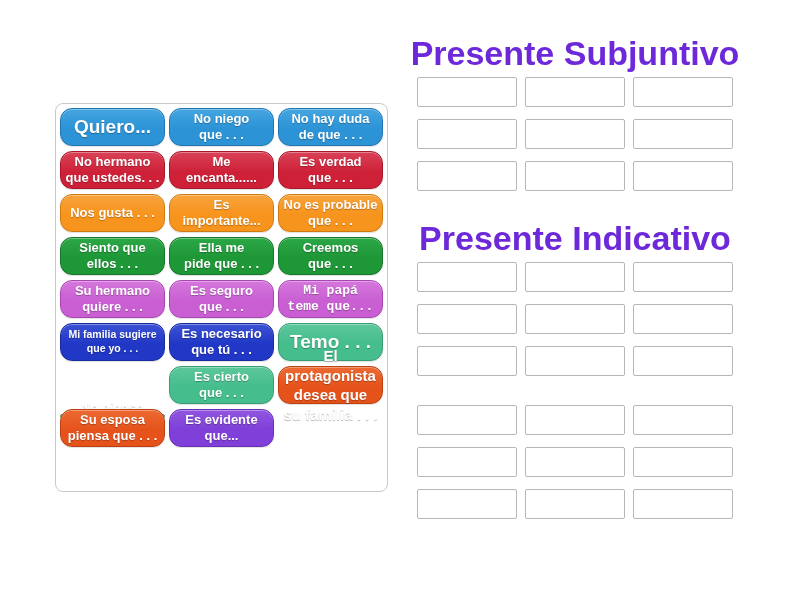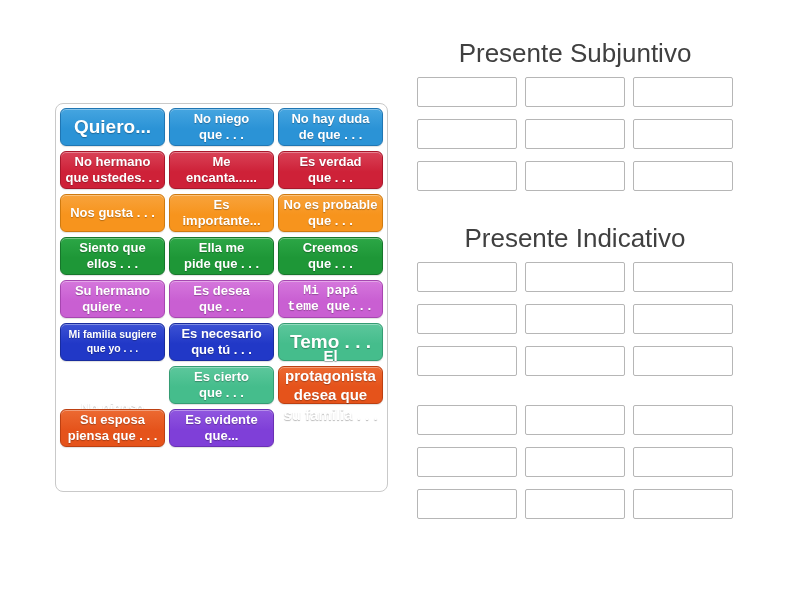--- a/index.html
+++ b/index.html
@@ -13,40 +13,40 @@
   .board{
     position:absolute;left:55px;top:103px;width:333px;height:389px;
     background:#ffffff;border:1px solid #c9c9c9;border-radius:8px;
     box-sizing:border-box;padding:4px;
   }
   .tile-grid{
     display:grid;grid-template-columns:repeat(3,1fr);
     grid-auto-rows:38px;gap:5px 4px;
   }
   .tile{
-    border-radius:6px;box-sizing:border-box;
+    border-radius:12px;box-sizing:border-box;
     display:flex;align-items:center;justify-content:center;
     color:#fff;font-weight:700;text-align:center;
     white-space:pre-line;padding:1px 3px;
     text-shadow:0 1px 1px rgba(0,0,0,0.28);
     box-shadow:inset 0 1px 0 rgba(255,255,255,0.35), 0 1px 1px rgba(0,0,0,0.12);
     cursor:grab;line-height:1.2;
   }
   .tile.lg{font-size:19px;}
   .tile.md{font-size:13px;}
   .tile.sm{font-size:10.5px;line-height:1.3;}
   .tile.xs{font-size:15px;line-height:1.3;}
   .tile:nth-child(25){grid-column:2;} 
 
   
   .categories{position:absolute;left:410px;top:35px;width:330px;}
   .group{margin-bottom:29px;}
   .group-title{
-    font-size:26px;line-height:36px;font-weight:400;
-    color:#404040;text-align:center;margin:0 0 6px 0;
+    font-size:34px;line-height:36px;font-weight:700;
+    color:#6d28d9;text-align:center;margin:0 0 6px 0;
   }
   .slot-grid{
     display:grid;grid-template-columns:repeat(3,100px);
     grid-auto-rows:30px;gap:12px 8px;justify-content:center;
   }
   .slot{
     background:#ffffff;border:1px solid #b6b6b6;border-radius:2px;
     box-sizing:border-box;
   }
 </style>
@@ -72,21 +72,21 @@
       <div class="tile md" style="background: linear-gradient(rgb(248, 163, 60) 0%, rgb(247, 148, 29) 55%); border: 1px solid rgb(207, 122, 15);">No es probable
 que . . .</div>
       <div class="tile md" style="background: linear-gradient(rgb(44, 167, 70) 0%, rgb(30, 151, 55) 55%); border: 1px solid rgb(23, 118, 43);">Siento que
 ellos . . .</div>
       <div class="tile md" style="background: linear-gradient(rgb(44, 167, 70) 0%, rgb(30, 151, 55) 55%); border: 1px solid rgb(23, 118, 43);">Ella me
 pide que . . .</div>
       <div class="tile md" style="background: linear-gradient(rgb(44, 167, 70) 0%, rgb(30, 151, 55) 55%); border: 1px solid rgb(23, 118, 43);">Creemos
 que . . .</div>
       <div class="tile md" style="background: linear-gradient(rgb(213, 119, 220) 0%, rgb(201, 95, 210) 55%); border: 1px solid rgb(167, 70, 176);">Su hermano
 quiere . . .</div>
-      <div class="tile md" style="background: linear-gradient(rgb(213, 119, 220) 0%, rgb(201, 95, 210) 55%); border: 1px solid rgb(167, 70, 176);">Es desea
+      <div class="tile md" style="background: linear-gradient(rgb(213, 119, 220) 0%, rgb(201, 95, 210) 55%); border: 1px solid rgb(167, 70, 176);">Es seguro
 que . . .</div>
       <div class="tile md" style="background: linear-gradient(rgb(213, 119, 220) 0%, rgb(201, 95, 210) 55%); border: 1px solid rgb(167, 70, 176); font-family: Liberation Mono, monospace;">Mi papá
 teme que...</div>
       <div class="tile sm" style="background: linear-gradient(rgb(60, 82, 212) 0%, rgb(33, 56, 199) 55%); border: 1px solid rgb(25, 44, 158);">Mi familia sugiere
 que yo . . .</div>
       <div class="tile md" style="background: linear-gradient(rgb(60, 82, 212) 0%, rgb(33, 56, 199) 55%); border: 1px solid rgb(25, 44, 158);">Es necesario
 que tú . . .</div>
       <div class="tile lg" style="background: linear-gradient(rgb(92, 199, 156) 0%, rgb(69, 189, 140) 55%); border: 1px solid rgb(53, 156, 115);">Temo . . .</div>
       <div class="tile md" style="background: linear-gradient(rgb(92, 199, 156) 0%, rgb(69, 189, 140) 55%); border: 1px solid rgb(53, 156, 115); margin-top: 48px;">No pienso
 que tú.....</div>

